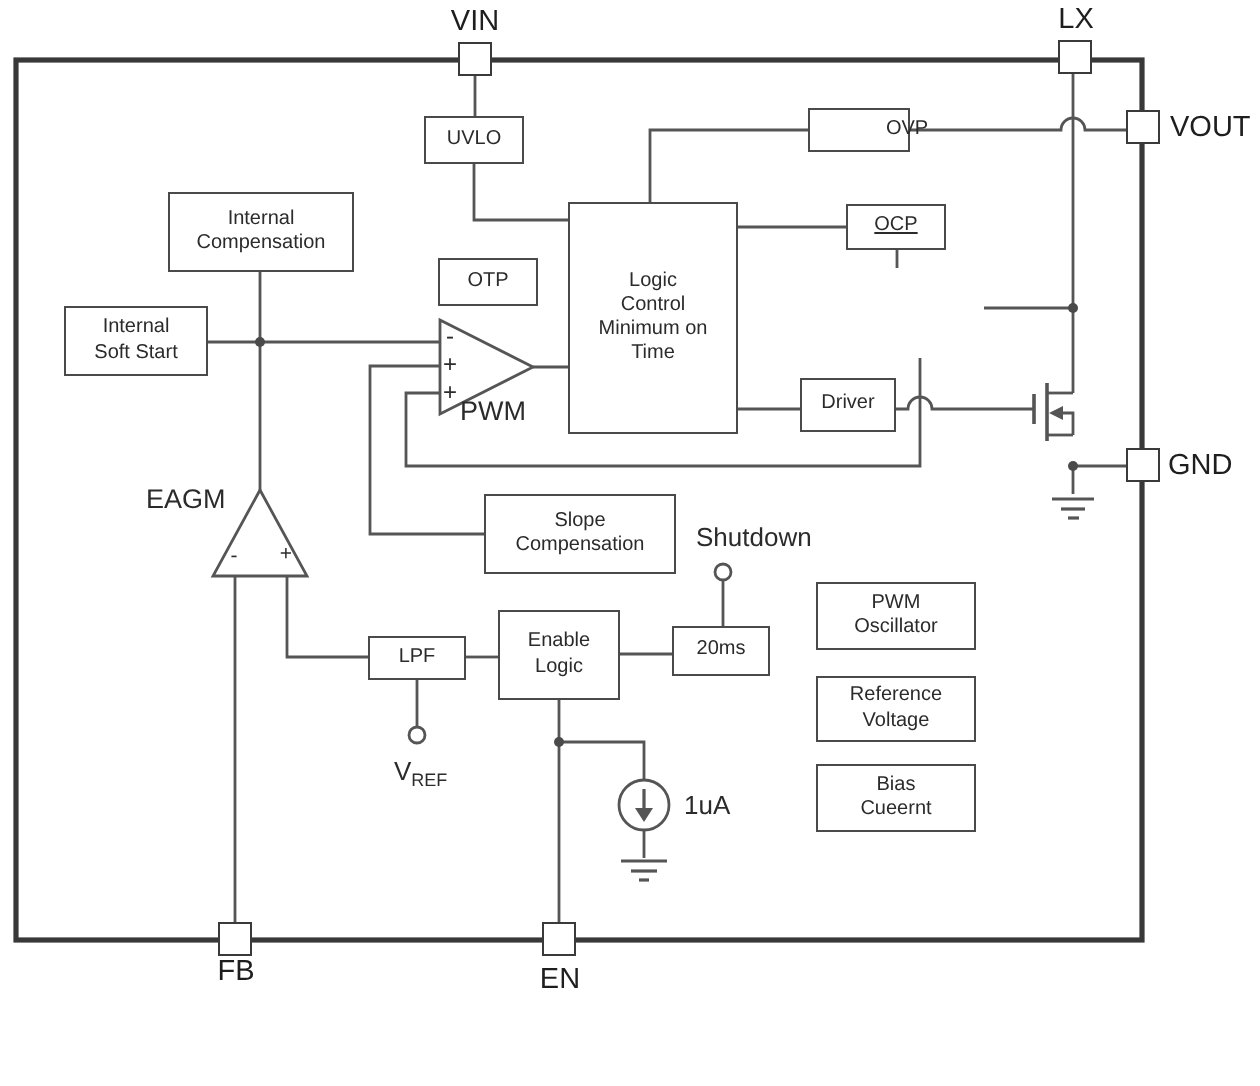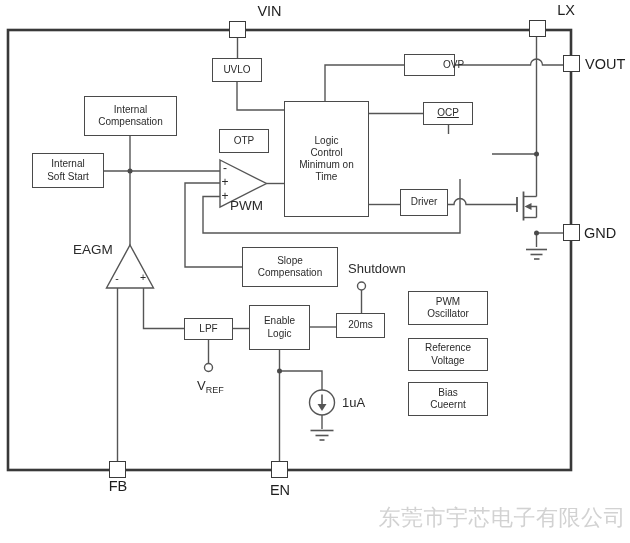--- a/index.html
+++ b/index.html
@@ -139,34 +139,33 @@
   <div class="block" style="left:408px;top:382px;width:80px;height:34px;">Bias
 Cueernt</div>
 
   <div class="pin" style="left:229px;top:21px;"></div>
   <div class="pin" style="left:529px;top:20px;"></div>
   <div class="pin" style="left:563px;top:55px;"></div>
   <div class="pin" style="left:563px;top:224px;"></div>
   <div class="pin" style="left:109px;top:461px;"></div>
   <div class="pin" style="left:271px;top:461px;"></div>
 
-  <div class="pinlabel" style="left:221px;top:3px;width:33px;margin-left:32px;">VIN</div>
-  <div class="pinlabel" style="left:524px;top:2px;width:28px;margin-left:28px;">LX</div>
+  <div class="pinlabel" style="left:221px;top:3px;width:33px;">VIN</div>
+  <div class="pinlabel" style="left:524px;top:2px;width:28px;">LX</div>
   <div class="pinlabel" style="left:585px;top:56px;">VOUT</div>
   <div class="pinlabel" style="left:584px;top:225px;">GND</div>
   <div class="pinlabel" style="left:106px;top:478px;width:24px;">FB</div>
   <div class="pinlabel" style="left:266px;top:482px;width:28px;">EN</div>
 
   <div class="ann" style="left:73px;top:242px;font-size:13.5px;">EAGM</div>
   <div class="ann" style="left:230px;top:198px;font-size:13.5px;">PWM</div>
   <div class="ann" style="left:348px;top:261px;">Shutdown</div>
   <div class="ann" style="left:342px;top:395px;">1uA</div>
   <div class="ann" style="left:197px;top:378px;"><span>V</span><span class="vref-sub">REF</span></div>
 
   <div class="sign" style="left:220px;top:161px;">-</div>
   <div class="sign" style="left:220px;top:175px;">+</div>
   <div class="sign" style="left:220px;top:189px;">+</div>
   <div class="sign sign-sm" style="left:112px;top:272px;">-</div>
   <div class="sign sign-sm" style="left:138px;top:271px;">+</div>
 
-  <div id="watermark">东莞市宇芯电子有限公司</div>
 
 </div>
 
 </body></html>

